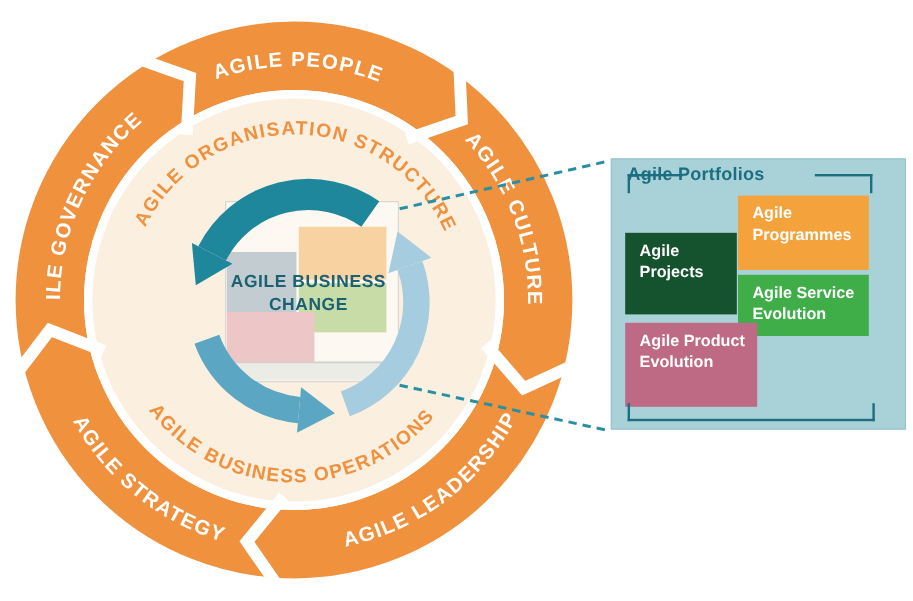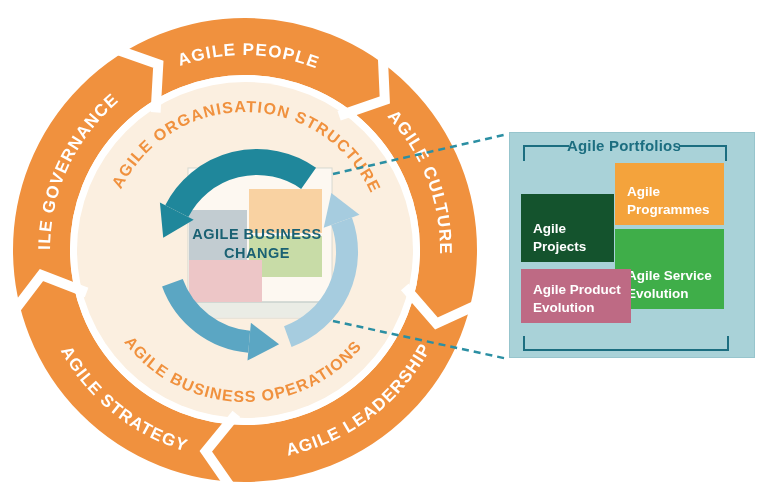--- a/index.html
+++ b/index.html
@@ -3,36 +3,36 @@
 <meta charset="utf-8">
 <style>
   html,body{margin:0;padding:0;background:#ffffff;}
   .stage{position:relative;width:761px;height:501px;overflow:hidden;
          font-family:"Liberation Sans",sans-serif;background:#ffffff;}
   .stage svg{position:absolute;left:0;top:0;}
 
   
   .panel{position:absolute;left:509px;top:132px;width:246px;height:226px;
          background:#A9D2D8;border:1px solid #97C5CD;box-sizing:border-box;}
-  .panel-title{position:absolute;left:13px;top:4px;width:202px;text-align:center;
+  .panel-title{position:absolute;left:13px;top:4px;width:202px;
          font-size:15px;font-weight:bold;color:#1C6E80;letter-spacing:.2px;}
   .bracket-tl{position:absolute;left:13px;top:12px;width:44px;height:14px;
          border-top:2px solid #1C6E80;border-left:2px solid #1C6E80;}
   .bracket-tr{position:absolute;left:169px;top:12px;width:46px;height:14px;
          border-top:2px solid #1C6E80;border-right:2px solid #1C6E80;}
   .bracket-b{position:absolute;left:13px;top:203px;width:202px;height:13px;
          border-left:2px solid #1C6E80;border-right:2px solid #1C6E80;
          border-bottom:2px solid #1C6E80;}
-  .pbox{position:absolute;display:flex;align-items:flex-end;box-sizing:border-box;
+  .pbox{position:absolute;display:flex;align-items:flex-start;box-sizing:border-box;
         padding:6px 8px 6px 12px;color:#fff;font-weight:bold;font-size:13.5px;
         line-height:1.35;}
   .pbox-programmes{left:105px;top:30px;width:109px;height:62px;background:#F4A33C;}
   .pbox-projects{left:11px;top:61px;width:93px;height:68px;background:#14532d;}
-  .pbox-service{left:105px;top:96px;width:109px;height:80px;background:#3FAE49;}
-  .pbox-product{left:11px;top:136px;width:110px;height:54px;background:#BE6A84;}
+  .pbox-service{left:105px;top:96px;width:109px;height:51px;background:#3FAE49;}
+  .pbox-product{left:11px;top:136px;width:110px;height:70px;background:#BE6A84;}
 </style>
 </head>
 <body>
 
 <div class="stage">
 
 <svg width="761" height="501" viewBox="0 0 761 501">
   <defs>
     <path id="cwOuter" d="M 50,250 A 195,195 0 1,1 440,250 A 195,195 0 1,1 50,250" fill="none"></path>
     <path id="cwInner" d="M 107,250 A 138,138 0 1,1 383,250 A 138,138 0 1,1 107,250" fill="none"></path>

